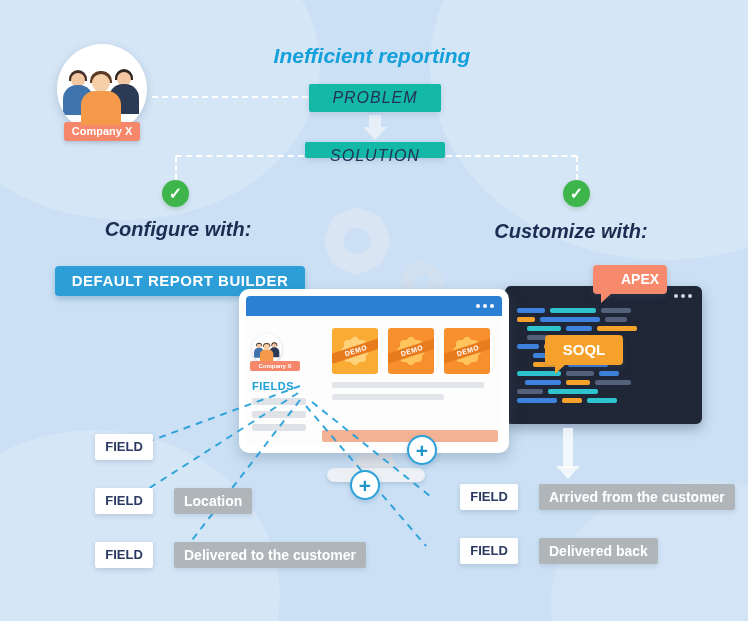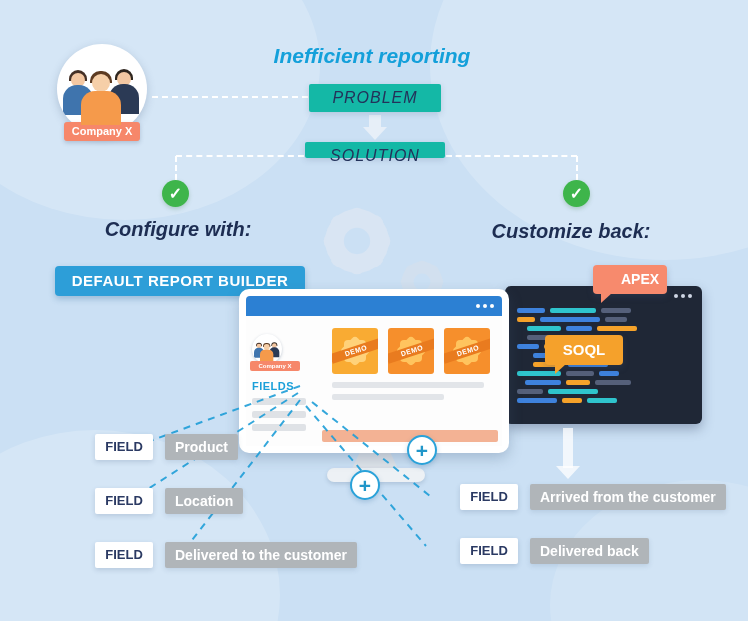--- a/index.html
+++ b/index.html
@@ -100,21 +100,21 @@
   .soql{left:545px;top:335px;width:78px;height:30px;font-size:15px;line-height:30px;background:#f5a12b;}
   .soql-tail{position:absolute;left:555px;top:364px;width:0;height:0;border-top:10px solid #f5a12b;border-right:11px solid transparent;z-index:3;}
 
   .soft-arrow-stem{position:absolute;left:563px;top:428px;width:10px;height:40px;background:rgba(255,255,255,.75);z-index:1;}
   .soft-arrow-head{position:absolute;left:556px;top:466px;width:0;height:0;border-left:12px solid transparent;
     border-right:12px solid transparent;border-top:13px solid rgba(255,255,255,.75);z-index:1;}
 
   .connectors{position:absolute;left:0;top:0;z-index:3;pointer-events:none;}
 
   
-  .field-row{position:absolute;display:flex;gap:12px;z-index:4;padding-left:40px;}
+  .field-row{position:absolute;display:flex;gap:21px;z-index:4;padding-left:40px;}
   .field-tag{width:58px;height:26px;background:#fff;border-radius:2px;box-shadow:0 2px 5px rgba(60,85,120,.2);
     color:#2b3a63;font-size:13px;font-weight:bold;text-align:center;line-height:26px;}
   .field-value{height:26px;background:#b0b5b9;border-radius:2px;color:#fff;font-size:14px;font-weight:bold;
     line-height:26px;padding:0 10px;box-shadow:0 2px 5px rgba(60,85,120,.15);}
 </style>
 </head>
 <body>
 
 <div class="canvas">
 
@@ -171,21 +171,21 @@
 
   <div class="dash-h" style="left:176px;top:155px;width:128px;"></div>
   <div class="dash-h" style="left:446px;top:155px;width:131px;"></div>
   <div class="dash-v" style="left:175px;top:156px;height:24px;"></div>
   <div class="dash-v" style="left:576px;top:156px;height:24px;"></div>
 
   <div class="check" style="left:162px;top:180px;">✓</div>
   <div class="check" style="left:563px;top:180px;">✓</div>
 
   <div class="branch-heading" style="left:178px;top:218px;text-align:right;">Configure with:</div>
-  <div class="branch-heading" style="left:571px;top:220px;">Customize back:</div>
+  <div class="branch-heading" style="left:571px;top:220px;">Customize with:</div>
 
   <button class="builder-btn">DEFAULT REPORT BUILDER</button>
 
   <div class="editor">
     <div class="e-dots">
         <b></b>
         <b></b>
         <b></b>
       </div>
     <div class="code">
@@ -332,21 +332,20 @@
       <line x1="300" y1="386" x2="150" y2="441"></line>
       <line x1="298" y1="393" x2="140" y2="494"></line>
       <line x1="300" y1="400" x2="186" y2="548"></line>
       <line x1="312" y1="402" x2="430" y2="496"></line>
       <line x1="306" y1="406" x2="426" y2="546"></line>
     </g>
   </svg>
 
   <div class="field-row" style="left:55px;top:434px;">
     <div class="field-tag">FIELD</div>
-    <div class="field-value">Product</div>
   </div>
   <div class="field-row" style="left:55px;top:488px;">
     <div class="field-tag">FIELD</div>
     <div class="field-value">Location</div>
   </div>
   <div class="field-row" style="left:55px;top:542px;">
     <div class="field-tag">FIELD</div>
     <div class="field-value">Delivered to the customer</div>
   </div>
 

